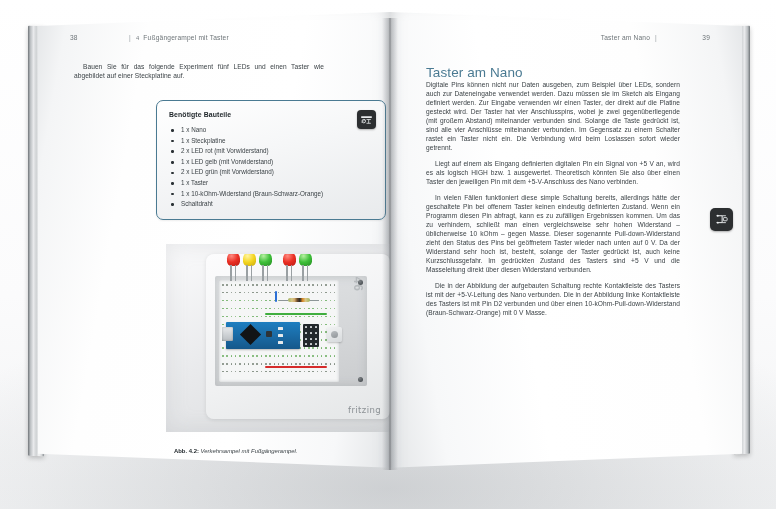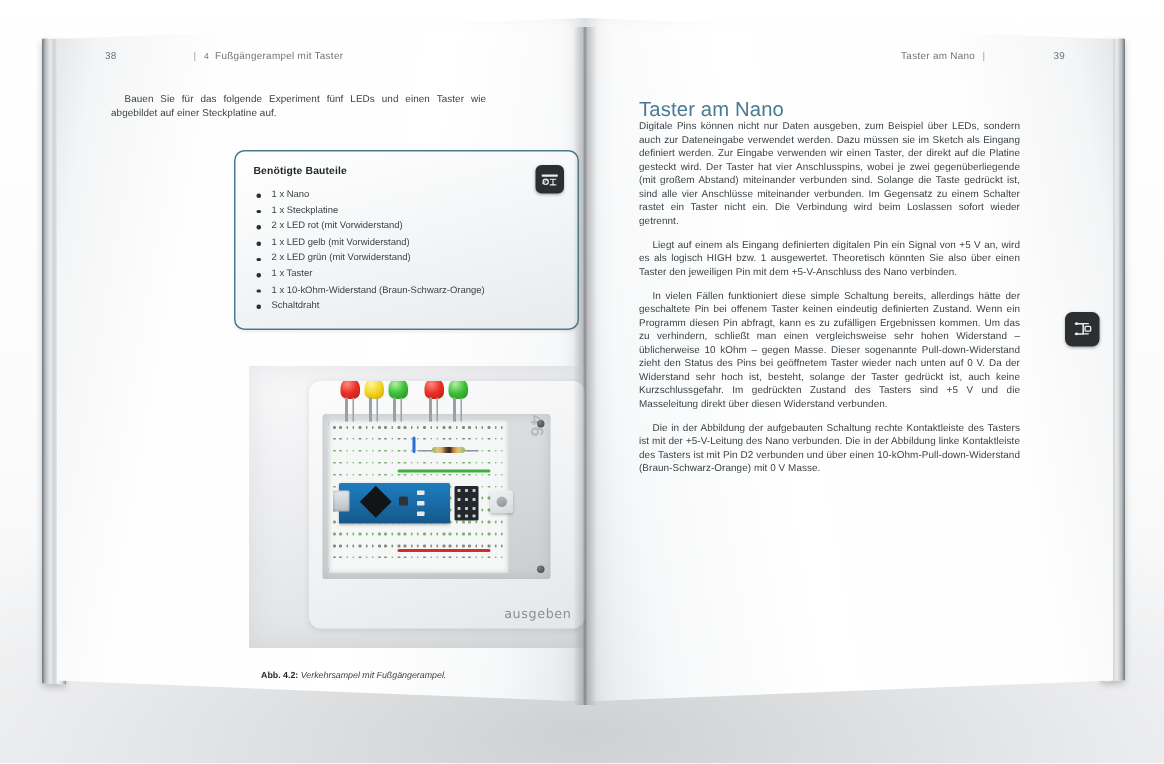--- a/index.html
+++ b/index.html
@@ -673,21 +673,21 @@
                 <div class="bulb"></div>
                 <div class="leg a"></div>
                 <div class="leg b"></div>
               </div>
             <div class="led grn" style="left:93px;top:-2px;">
                 <div class="bulb"></div>
                 <div class="leg a"></div>
                 <div class="leg b"></div>
               </div>
 
-            <div class="fritz-word">ausgeben</div>
+            <div class="fritz-word">fritzing</div>
           </div>
         </div>
 
         <div class="fig-cap">
           <b>Abb. 4.2:</b>
           <i>Verkehrsampel mit Fußgängerampel.</i>
         </div>
 
       </div>
     </div>

